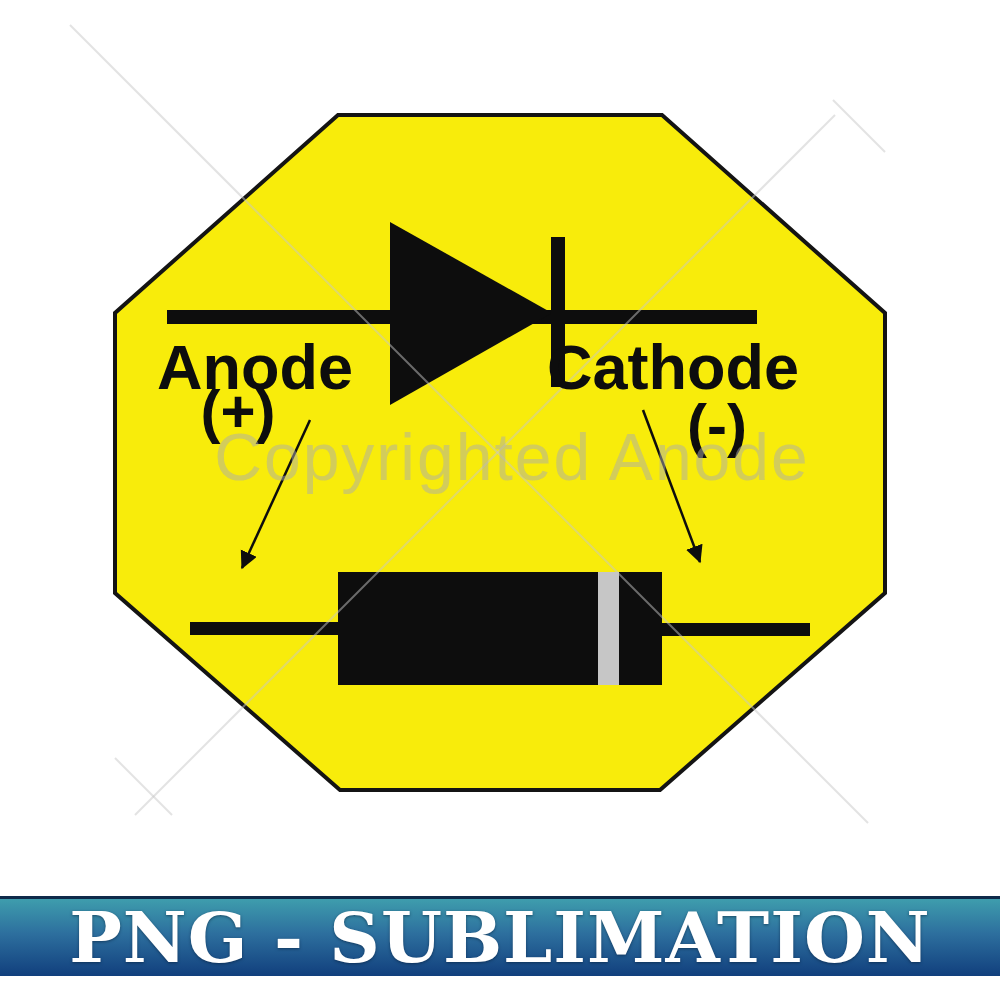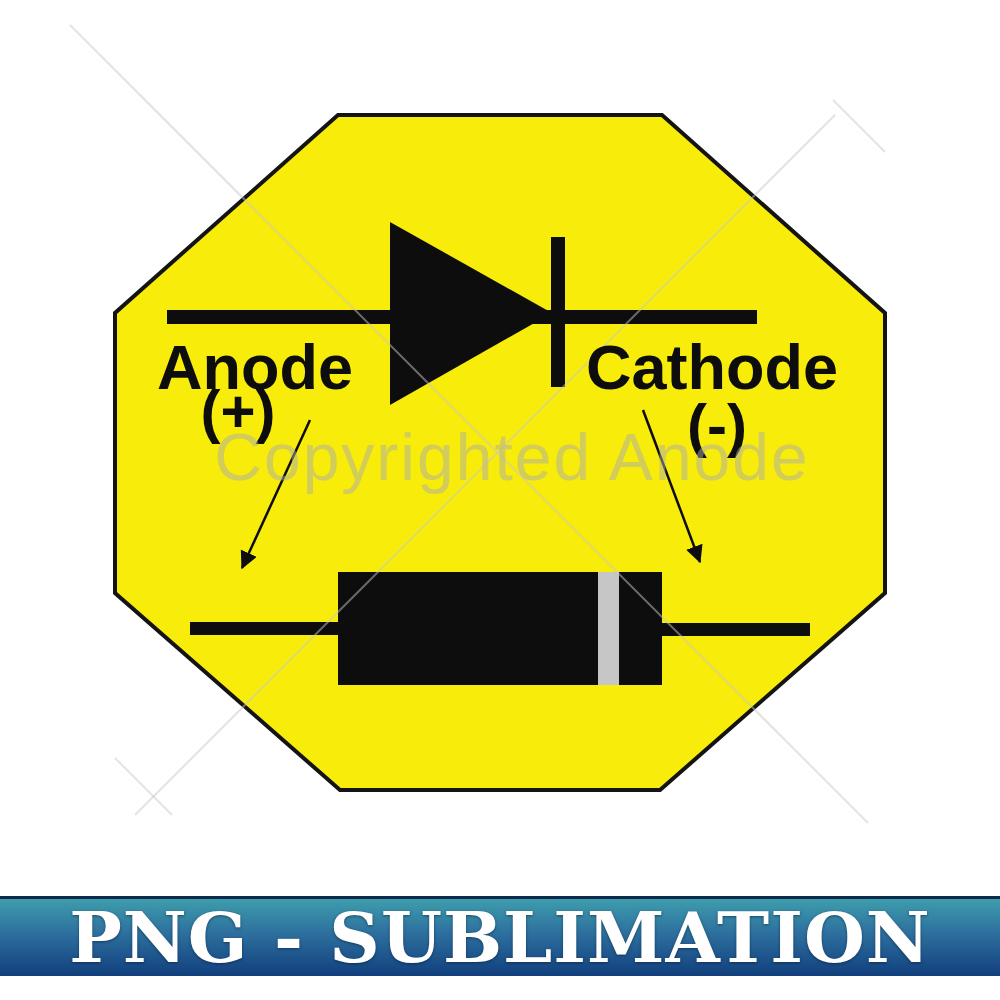--- a/index.html
+++ b/index.html
@@ -92,21 +92,21 @@
     <rect x="598" y="572" width="21" height="113" fill="var(--band-gray)"></rect>
 
     <line x1="70" y1="25" x2="868" y2="823" stroke="var(--watermark-line)" stroke-width="2"></line>
     <line x1="835" y1="115" x2="135" y2="815" stroke="var(--watermark-line)" stroke-width="2"></line>
     <line x1="833" y1="100" x2="885" y2="152" stroke="var(--watermark-line)" stroke-width="2"></line>
     <line x1="115" y1="758" x2="172" y2="815" stroke="var(--watermark-line)" stroke-width="2"></line>
   </svg>
 
   <div class="label main" style="left:255px;top:336px;">Anode</div>
   <div class="label polarity" style="left:238px;top:382px;">(+)</div>
-  <div class="label main" style="left:712px;top:336px;">Cathode</div>
+  <div class="label main" style="left:673px;top:336px;">Cathode</div>
   <div class="label polarity" style="left:717px;top:396px;">(-)</div>
 
   <div class="watermark-text">Copyrighted Anode</div>
 
   <div class="banner">
     <span class="banner-text">PNG - SUBLIMATION</span>
   </div>
 
 </div>
 

